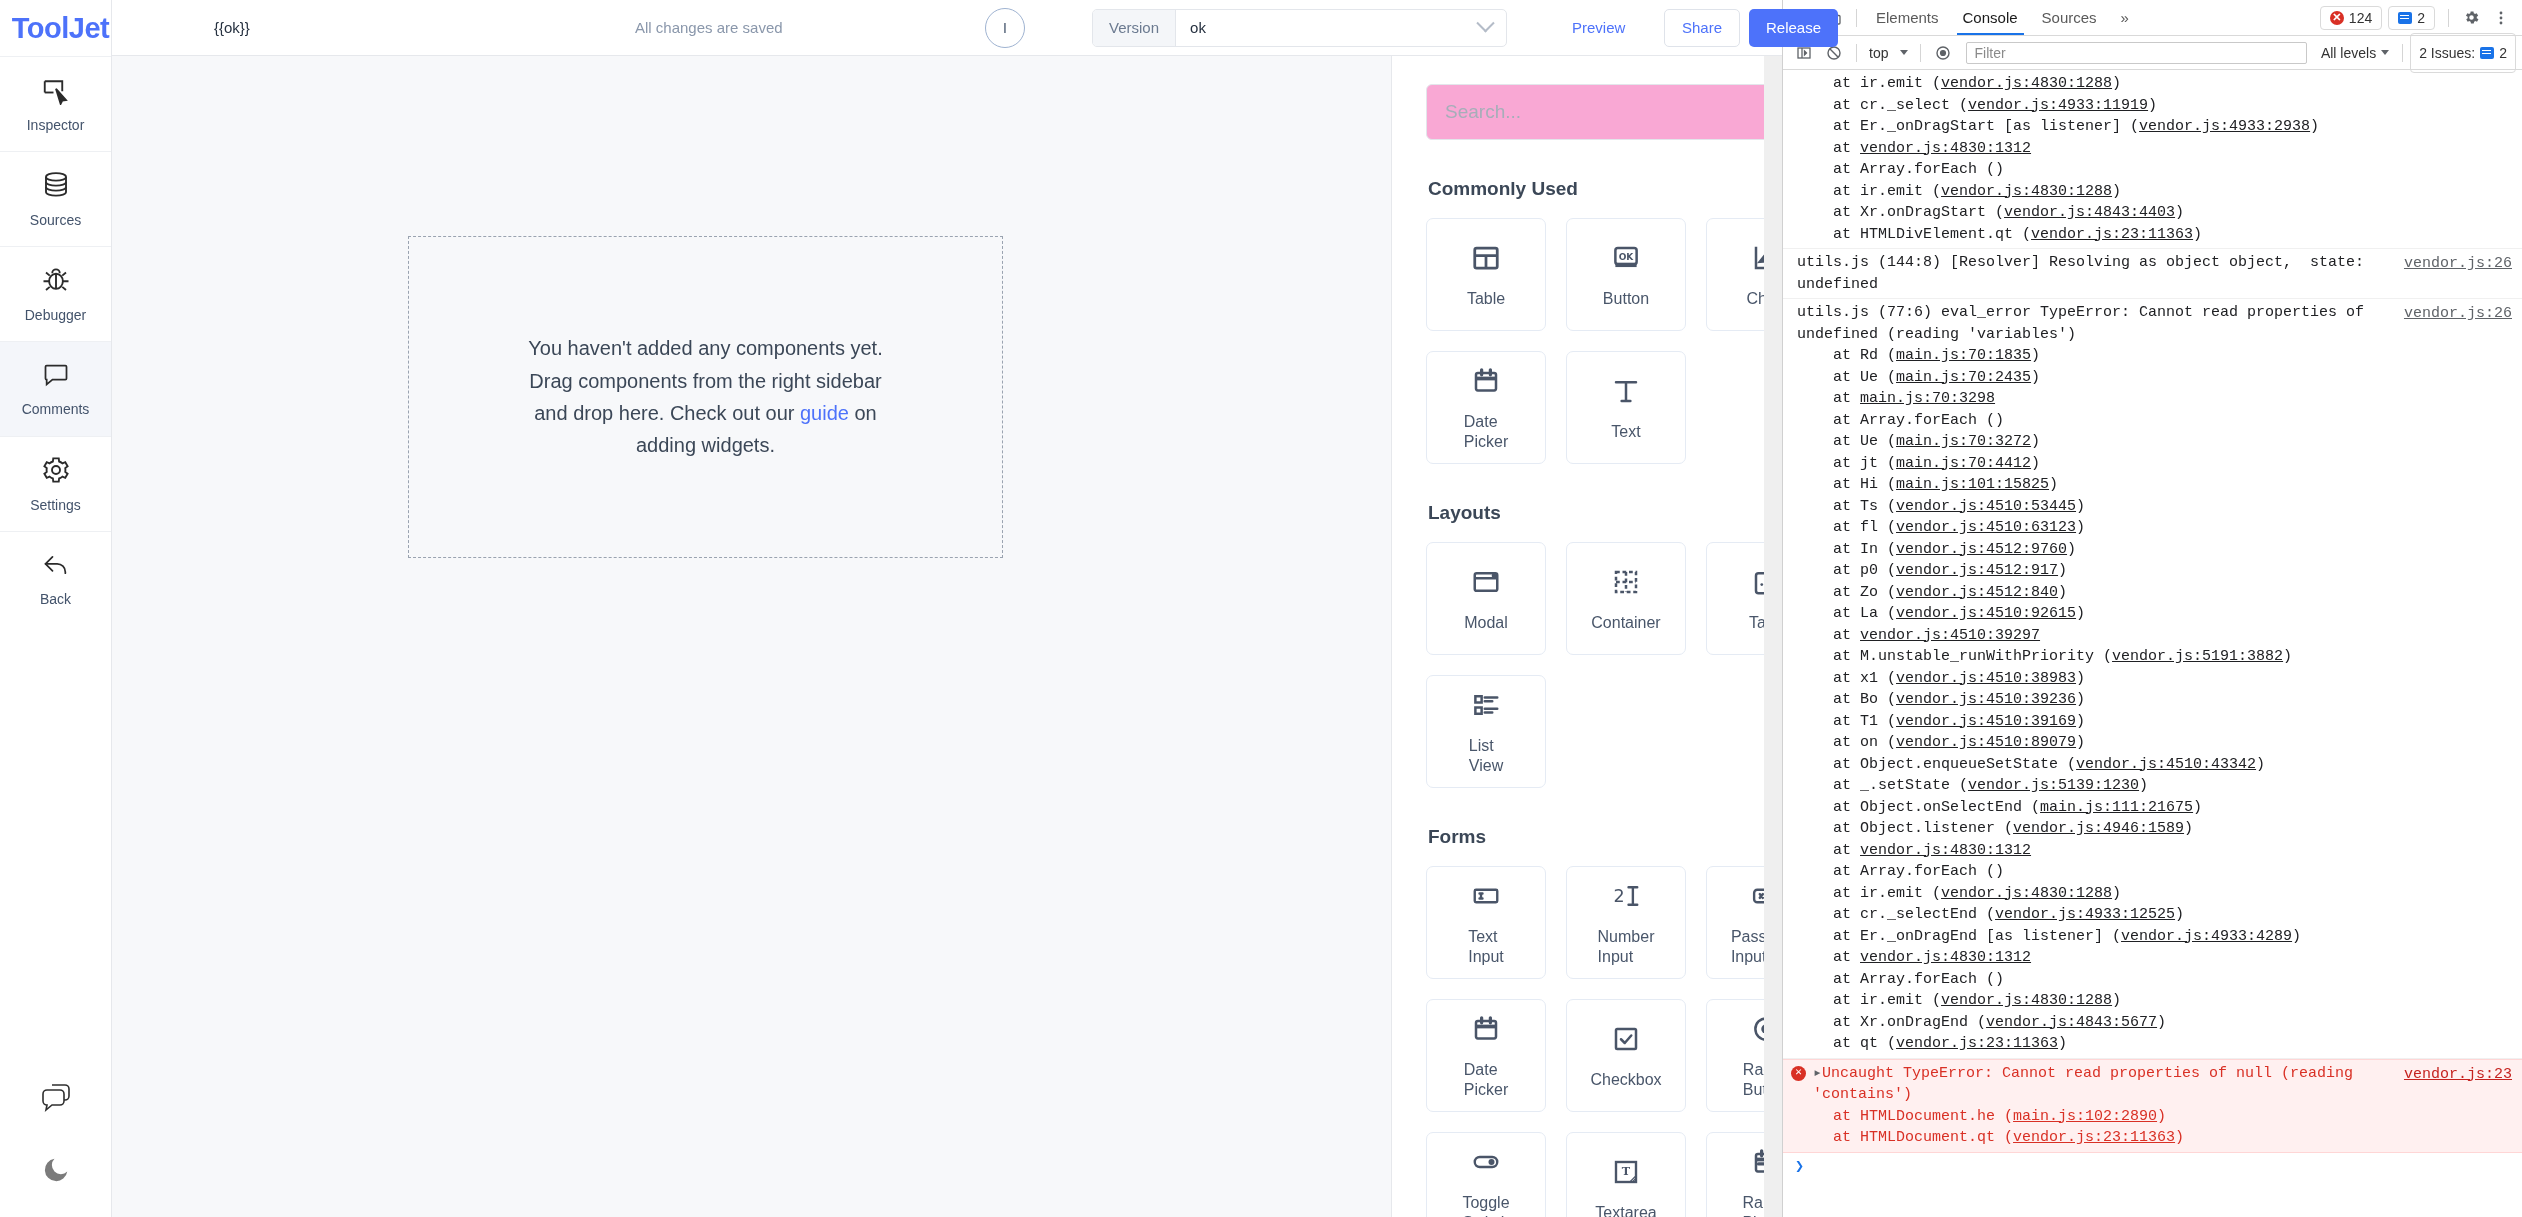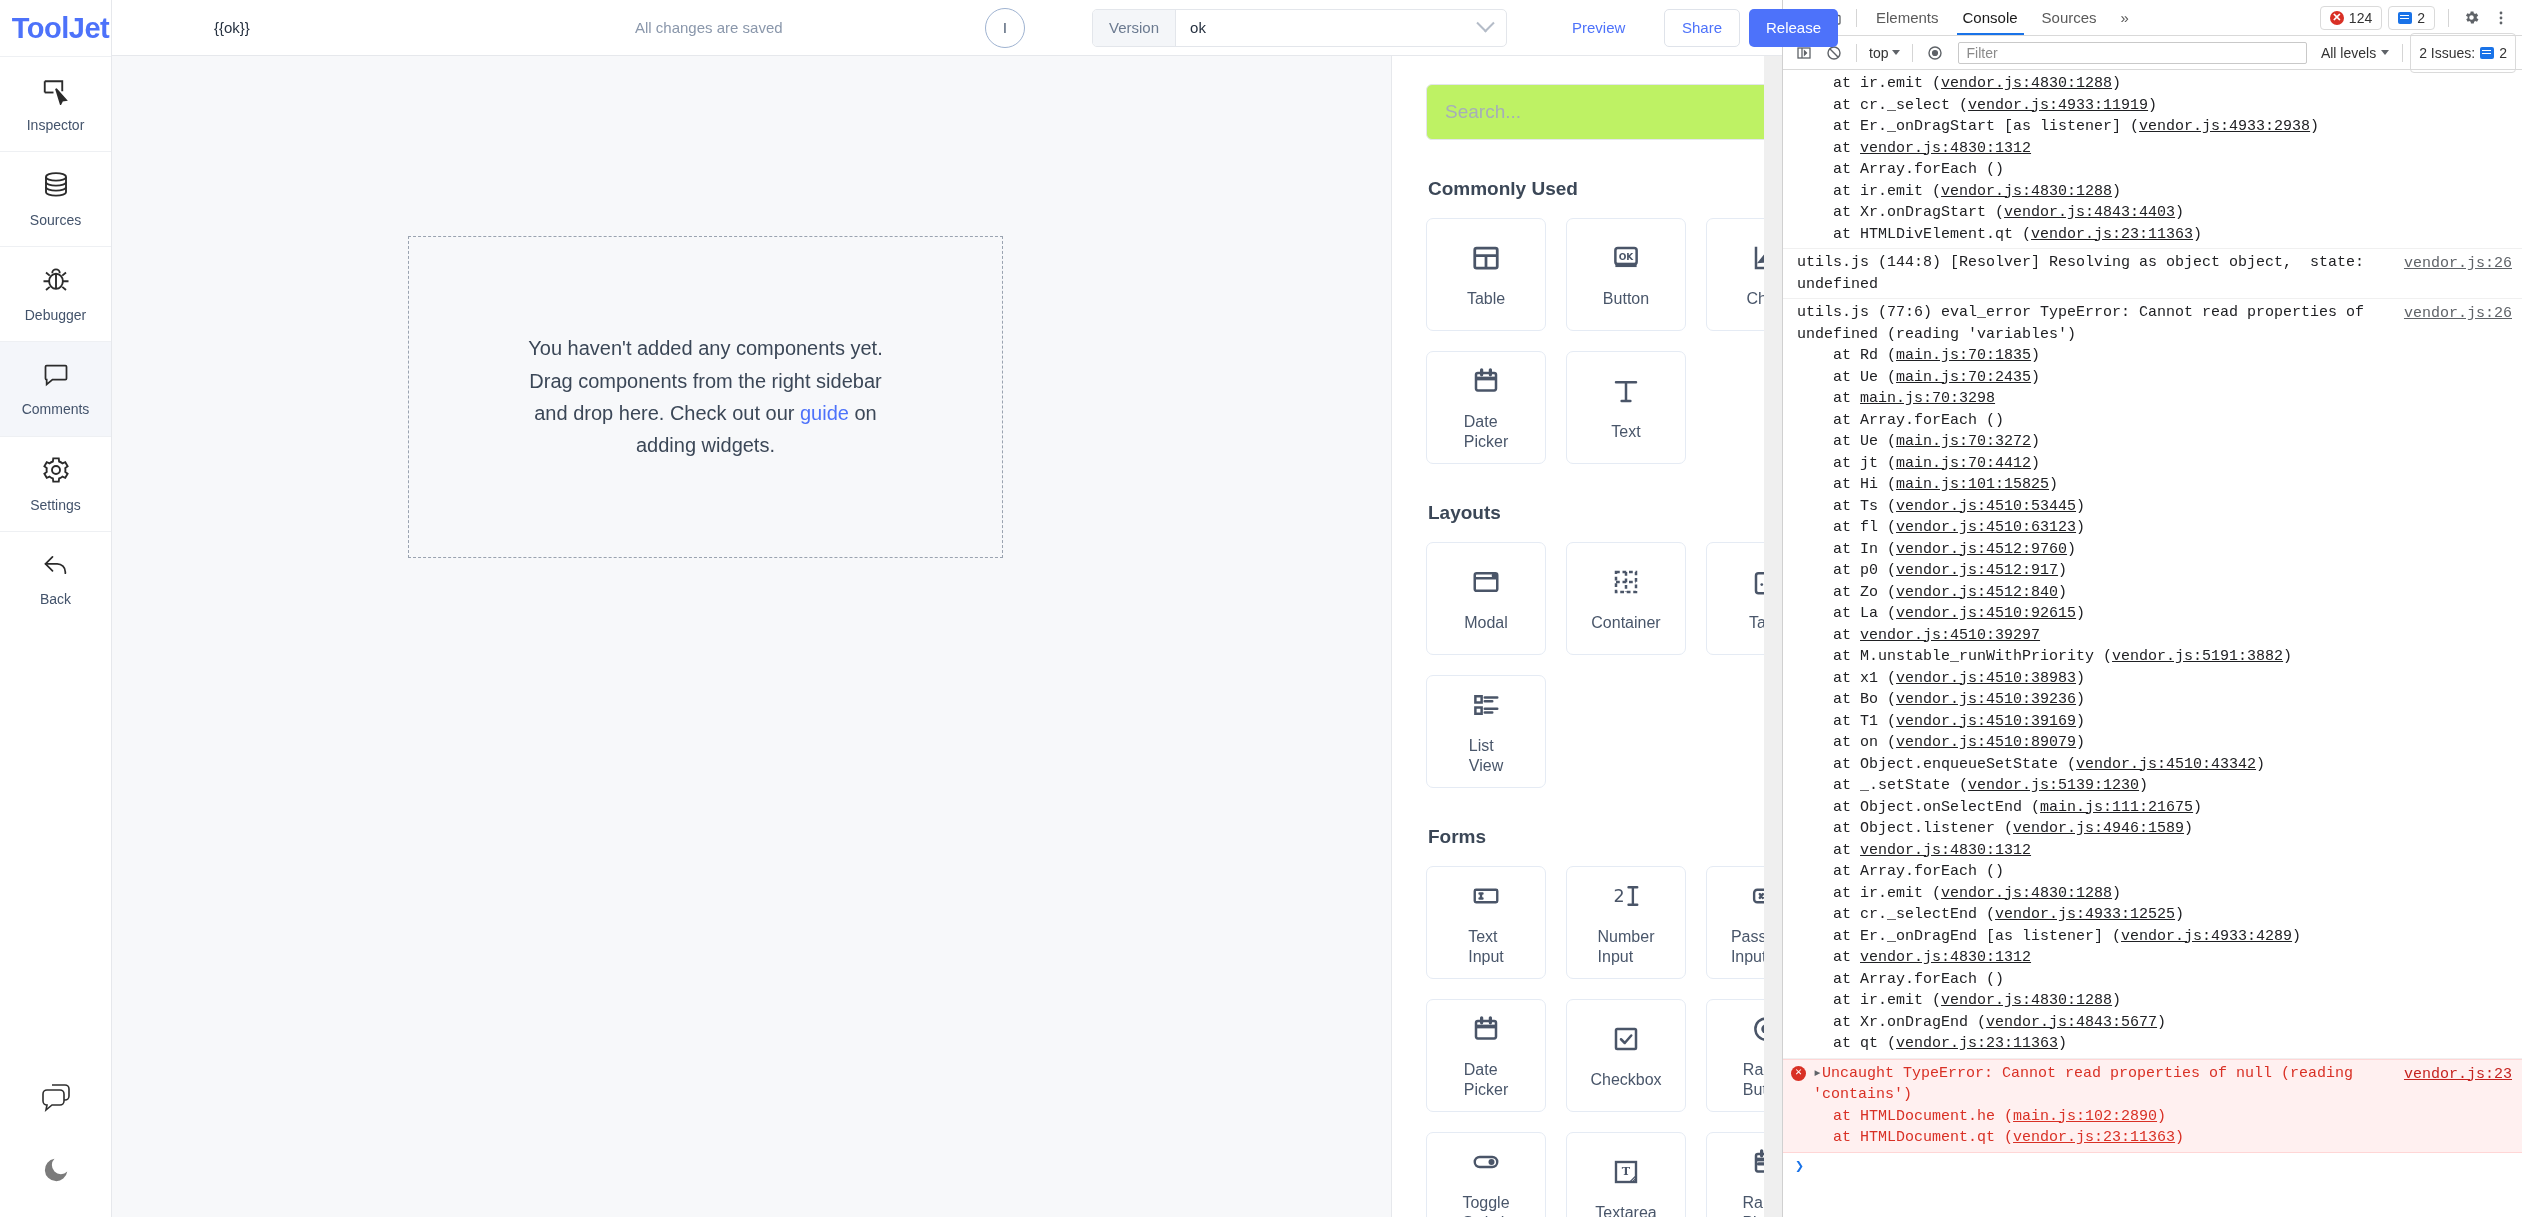--- a/index.html
+++ b/index.html
@@ -117,21 +117,21 @@
   .empty-text a { color: #4d72fa; text-decoration: none; }
 
   
   .widgets {
     flex: 0 0 390px; width: 390px; background: #fff;
     padding: 28px 24px 0 34px; overflow: hidden; position: relative;
   }
   .w-search {
     width: 402px; height: 56px; border: 1px solid #e3e6eb; border-radius: 6px;
     padding: 0 18px; font-size: 19px; color: #25303f; outline: none;
-    font-family: inherit; background: #bef264;
+    font-family: inherit; background: #f9a8d4;
   }
   .w-search::placeholder { color: #a6aeb9; }
   .w-group-title {
     font-size: 19px; font-weight: bold; color: #3b4757;
     margin: 38px 0 18px 2px;
   }
   .w-grid { display: flex; flex-wrap: wrap; gap: 20px; width: 402px; }
   .w-card {
     width: 120px; height: 113px; border: 1px solid #e5ebf4; border-radius: 7px;
     display: flex; flex-direction: column; align-items: center; justify-content: center;
@@ -195,21 +195,21 @@
     height: 34px; flex: 0 0 34px; display: flex; align-items: center;
     border-bottom: 1px solid #d9d9d9; padding: 0 6px;
     font-family: "Liberation Sans", sans-serif;
   }
   .dt-filter {
     flex: 1; height: 22px; border: 1px solid #c9c9c9; border-radius: 2px;
     padding: 0 7px; font-size: 14px; outline: none; margin: 0 8px;
     font-family: "Liberation Sans", sans-serif; color: #333; min-width: 0;
   }
   .dt-filter::placeholder { color: #8a8a8a; }
-  .dt-ctx { font-size: 14px; color: #333; display:flex; align-items:center; gap:4px; padding: 0 5px; cursor:pointer;}
+  .dt-ctx { font-size: 14px; color: #333; display:flex; align-items:center; gap:12px; padding: 0 5px; cursor:pointer;}
   .caret-dn { width:0;height:0;border-left:4px solid transparent;border-right:4px solid transparent;border-top:5px solid #5f6368;}
   .dt-levels { font-size: 14px; color: #333; display:flex; align-items:center; gap:5px; padding: 0 6px; cursor: pointer;}
   .dt-issues {
     display: flex; align-items: center; gap: 5px; height: 40px; padding: 0 8px;
     border: 1px solid #dadada; border-radius: 4px; font-size: 14px; color: #333; cursor: pointer;
   }
 
   .console {
     flex: 1 1 auto; overflow: hidden; position: relative;
     font-family: Liberation Mono, monospace;

